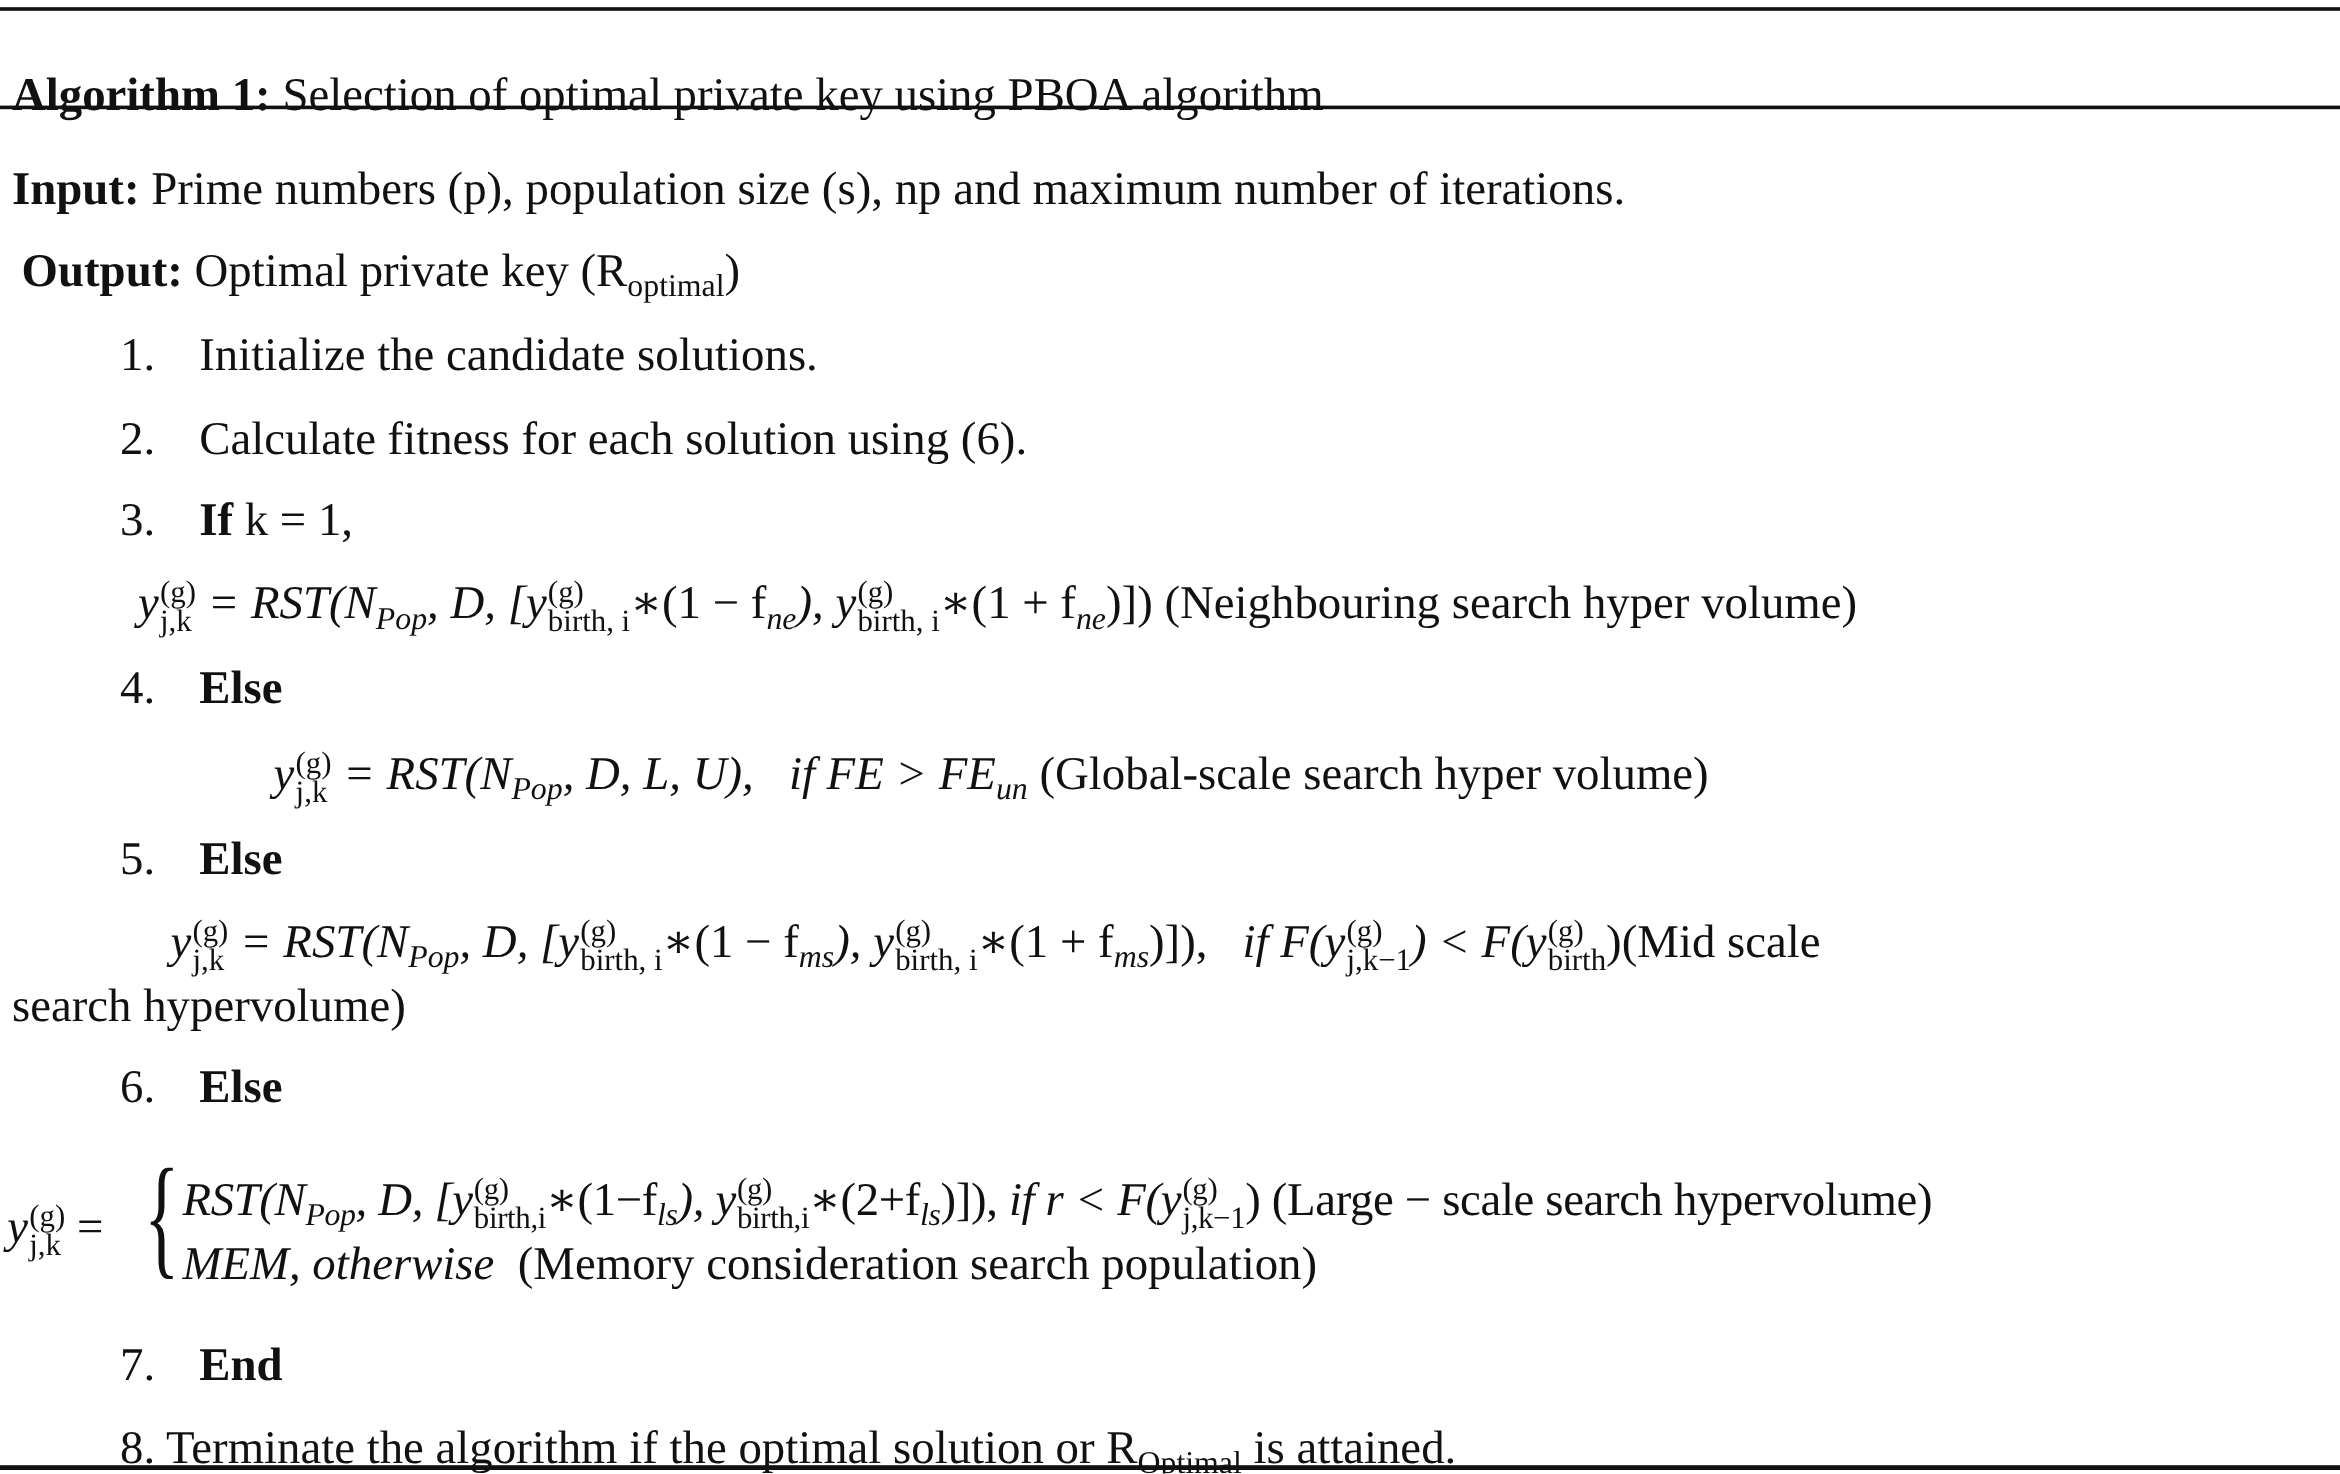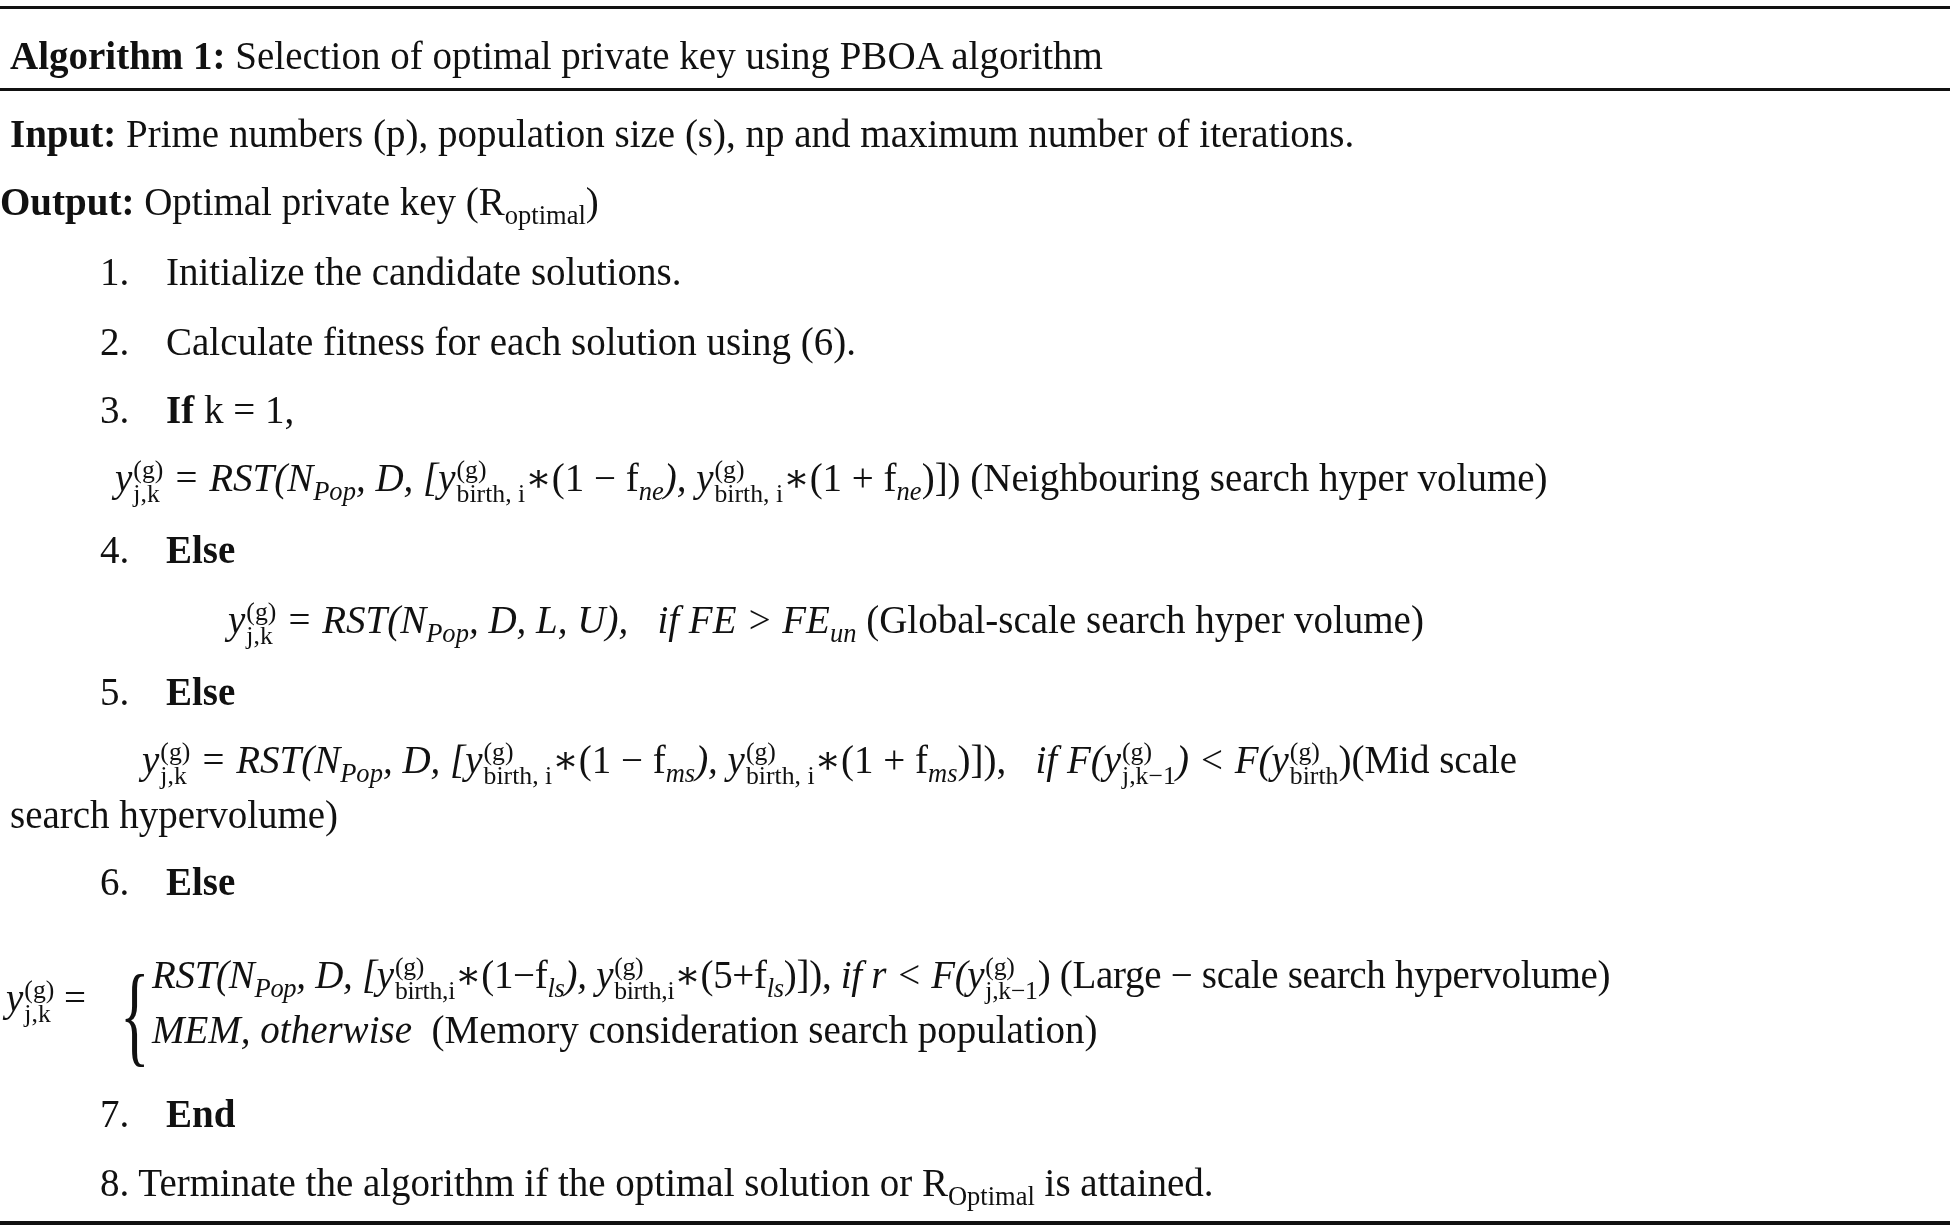--- a/index.html
+++ b/index.html
@@ -6,21 +6,21 @@
   body {
     width: 1950px; height: 1228px; position: relative; overflow: hidden;
     font-family: "Liberation Serif", "DejaVu Serif", serif;
     color: #111111;
   }
   .rule { position: absolute; left: 0; width: 1950px; background: #111; }
   .rule.top { top: 6px; height: 3px; }
   .rule.mid { top: 88px; height: 3px; }
   .rule.bot { top: 1221px; height: 4px; }
   .line {
-    position: absolute; white-space: nowrap; font-size: 39px; line-height: 1;
+    position: absolute; white-space: nowrap; font-size: 39px; line-height: 1; margin-top: 24px;
   }
   .b { font-weight: bold; }
   .i { font-style: italic; }
   sub, sup { font-size: 0.68em; line-height: 0; }
   .ss { display: inline-flex; flex-direction: column; vertical-align: middle; line-height: 0.95; font-size: 0.66em; margin-left: 1px; }
   .ss .up { font-style: normal; }
   .ss .dn { }
   .brace-wrap { position: absolute; left: 120px; top: 958px; font-size: 112px; line-height: 1; transform: scaleX(0.55); transform-origin: left top; }
   .num { display: inline-block; width: 66px; }
 </style>
@@ -34,21 +34,21 @@
   <span>Selection of optimal private key using PBOA algorithm</span>
 </div>
 
 <div class="rule mid"></div>
 
 <div class="line" style="left:10px; top:114px;">
   <span class="b">Input:</span>
   <span>Prime numbers (p), population size (s), np and maximum number of iterations.</span>
 </div>
 
-<div class="line" style="left:0; top:182px;">
+<div class="line" style="left:18px; top:182px;">
   <span class="b">Output:</span>
   <span>Optimal private key (R</span><sub>optimal</sub><span>)</span>
 </div>
 
 <div class="line" style="left:100px; top:252px;">
   <span class="num">1.</span><span>Initialize the candidate solutions.</span>
 </div>
 
 <div class="line" style="left:100px; top:322px;">
   <span class="num">2.</span><span>Calculate fitness for each solution using (6).</span>
@@ -128,21 +128,21 @@
   <span>=</span>
 </div>
 <div class="brace-wrap">{</div>
 <div class="line" style="left:152px; top:955px; letter-spacing:-0.3px;">
   <span class="i">RST(N</span><sub class="i">Pop</sub><span class="i">, D, [y</span><span class="ss">
       <span class="up">(g)</span>
       <span class="dn">birth,i</span>
     </span><span>∗(1−f</span><sub class="i">ls</sub><span class="i">), y</span><span class="ss">
       <span class="up">(g)</span>
       <span class="dn">birth,i</span>
-    </span><span>∗(5+f</span><sub class="i">ls</sub><span>)]),</span>
+    </span><span>∗(2+f</span><sub class="i">ls</sub><span>)]),</span>
   <span class="i">if r &lt; F(y</span><span class="ss">
       <span class="up">(g)</span>
       <span class="dn">j,k−1</span>
     </span><span>)</span>
   <span>(Large − scale search hypervolume)</span>
 </div>
 <div class="line" style="left:152px; top:1010px;">
   <span class="i">MEM,  otherwise</span>
   &nbsp;<span>(Memory consideration search population)</span>
 </div>

